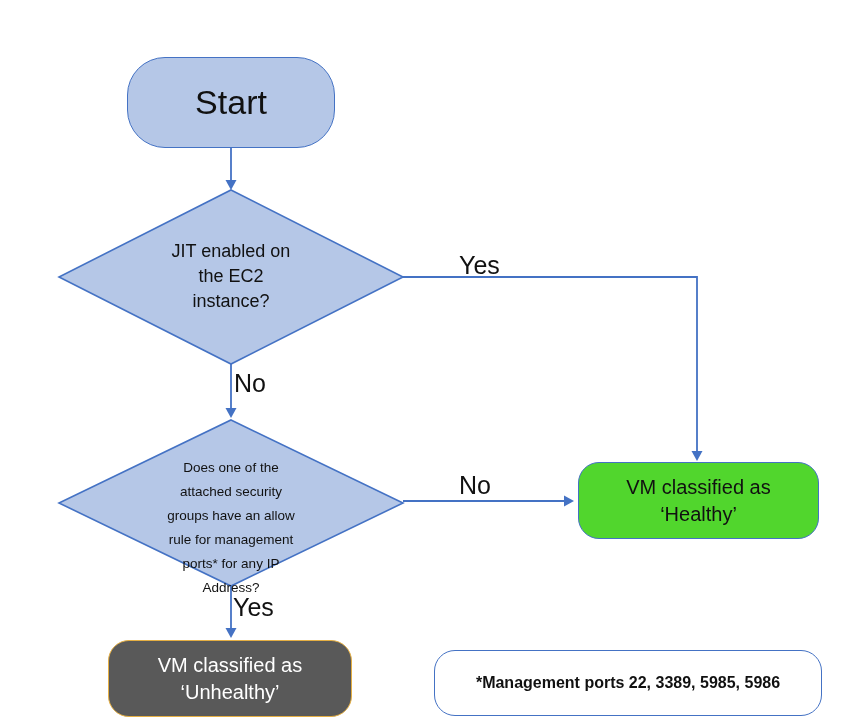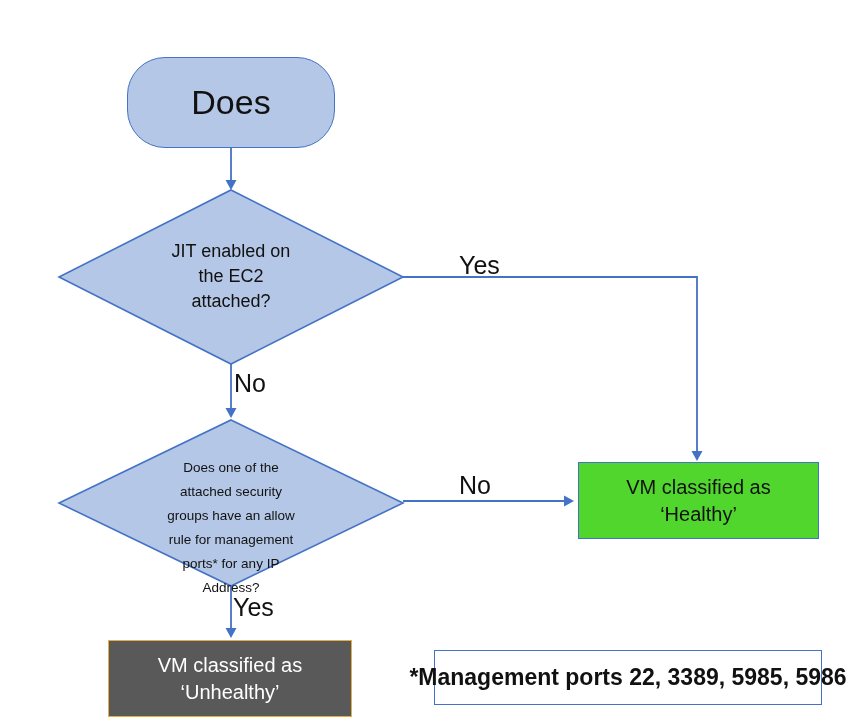--- a/index.html
+++ b/index.html
@@ -50,20 +50,21 @@
     position: absolute;
     z-index: 1;
   }
 
   .node {
     display: flex;
     align-items: center;
     justify-content: center;
     text-align: center;
     white-space: pre-line;
+    border-radius: 21px;
   }
 
   .node-start {
     left: 127px; top: 57px;
     width: 208px; height: 91px;
     background: var(--node-fill-blue);
     border: 1.6px solid var(--node-stroke-blue);
     border-radius: 38px;
     font-size: 34px;
     color: var(--text-dark);
@@ -102,24 +103,24 @@
     width: 244px; height: 77px;
     background: var(--unhealthy-gray);
     border: 1.6px solid var(--unhealthy-border-gold);
     font-size: 20px;
     line-height: 27px;
     color: var(--text-light);
   }
 
   .node-note {
     left: 434px; top: 650px;
-    width: 388px; height: 55px;
+    width: 388px; height: 66px;
     background: #ffffff;
     border: 1.6px solid var(--node-stroke-blue);
-    font-size: 23px;
+    font-size: 16px;
     font-weight: 600;
     color: var(--text-dark);
     white-space: nowrap;
   }
 
   .edge-label {
     font-size: 25px;
     color: var(--text-dark);
   }
   .edge-label-yes1 { left: 459px; top: 251px; }
@@ -146,25 +147,25 @@
     <line class="edge" x1="231" y1="364" x2="231" y2="410"></line>
     <polygon class="arrowhead" points="231,418 225.5,408 236.5,408"></polygon>
 
     <line class="edge" x1="403" y1="501" x2="566" y2="501"></line>
     <polygon class="arrowhead" points="574,501 564,495.5 564,506.5"></polygon>
 
     <line class="edge" x1="231" y1="586" x2="231" y2="630"></line>
     <polygon class="arrowhead" points="231,638 225.5,628 236.5,628"></polygon>
   </svg>
 
-  <div class="node node-start">Does</div>
+  <div class="node node-start">Start</div>
 
   <div class="diamond-label diamond-label-1">JIT enabled on
 the EC2
-attached?</div>
+instance?</div>
 
   <div class="diamond-label diamond-label-2">Does one of the
 attached security
 groups have an allow
 rule for management
 ports* for any IP
 Address?</div>
 
   <div class="node node-healthy">VM classified as
 ‘Healthy’</div>

